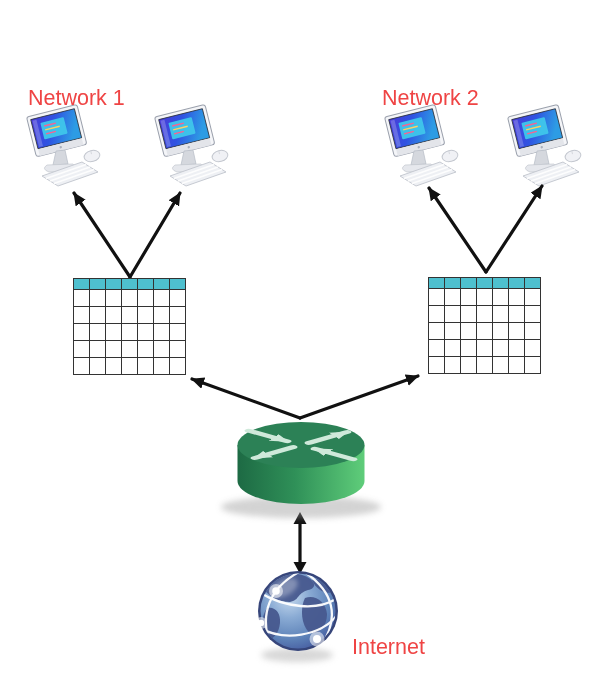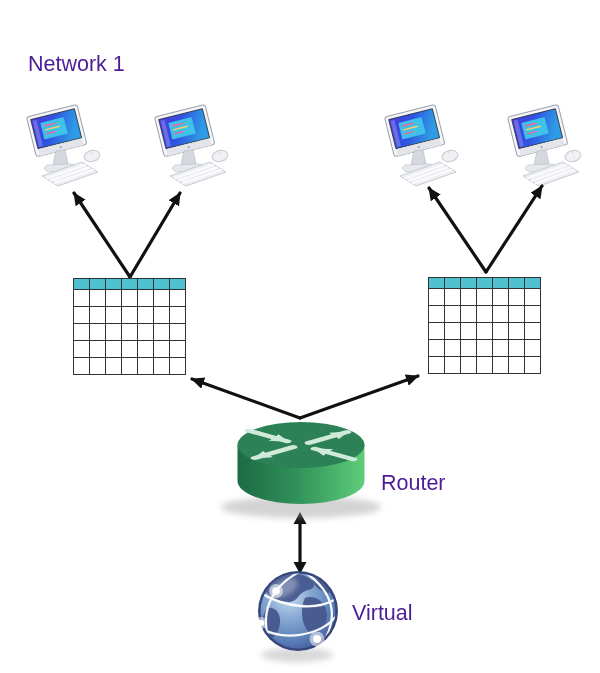--- a/index.html
+++ b/index.html
@@ -1,21 +1,21 @@
 <!DOCTYPE html>
 <html><head>
 <meta charset="utf-8">
 <style>
   html,body{margin:0;padding:0;background:#ffffff;}
   .canvas{
     position:relative;width:600px;height:673px;background:#ffffff;overflow:hidden;
     font-family:"Liberation Sans", sans-serif;color:#131313;
   }
   .gfx{position:absolute;left:0;top:0;width:600px;height:673px;}
-  .lbl{position:absolute;font-size:21.5px;line-height:1.25;color:#4c1d95;white-space:nowrap;}
+  .lbl{position:absolute;font-size:21.5px;line-height:1.25;color:#ef4444;white-space:nowrap;margin-top:34px;}
   .lbl-wrap{white-space:normal;line-height:1.55;}
   #lbl-network1{left:28px;top:51px;}
   #lbl-network2{left:382px;top:51px;}
   #lbl-tables{left:207px;top:322px;width:226px;}
   #lbl-router{left:381px;top:470px;}
   #lbl-internet{left:352px;top:600px;}
   .rtable{position:absolute;}
   #rtable-1{left:73px;top:278px;}
   #rtable-2{left:428px;top:277px;}
   .rtable table{border-collapse:collapse;table-layout:fixed;width:113px;height:93px;}
@@ -258,15 +258,15 @@
             <td></td>
             <td></td>
             <td></td>
             <td></td>
           </tr>
         </tbody>
       </table>
     </div>
 
   <div class="lbl" id="lbl-network1">Network 1</div>
-  <div class="lbl" id="lbl-router">Router</div>
-  <div class="lbl" id="lbl-internet">Virtual</div>
+  <div class="lbl" id="lbl-network2">Network 2</div>
+  <div class="lbl" id="lbl-internet">Internet</div>
 </div>
 
 </body></html>

